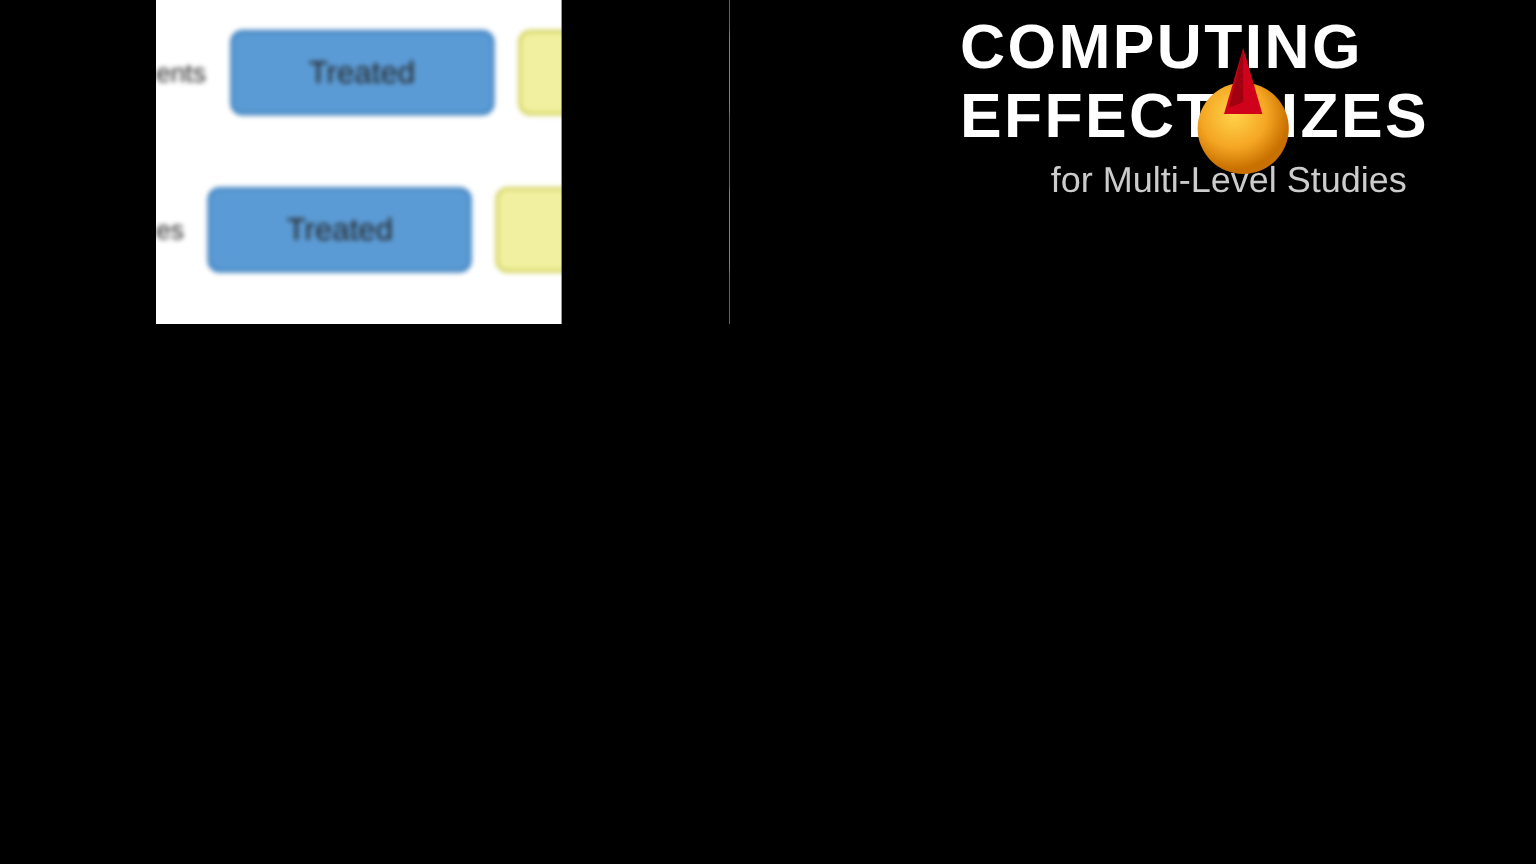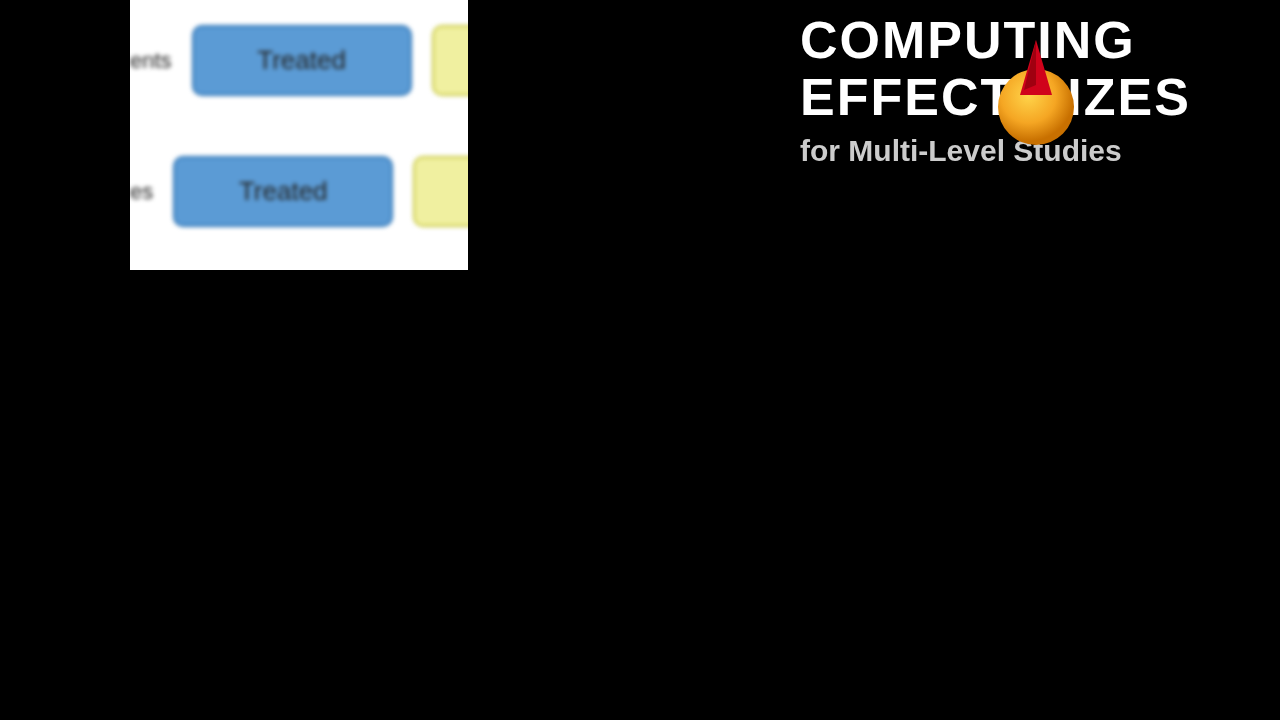--- a/index.html
+++ b/index.html
@@ -139,23 +139,24 @@
       font-size: 52px;
       font-weight: 900;
       color: #fff;
       text-transform: uppercase;
       letter-spacing: 2px;
       line-height: 1.1;
     }
 
     .banner-subtitle {
       font-size: 30px;
-      font-weight: 700;
+      font-weight: 400;
       color: #ccc;
       margin-top: 8px;
+      text-align: center;
     }
 
     
     .pin-icon {
       position: absolute;
       right: 160px;
       top: 50%;
       transform: translateY(-50%);
       width: 110px;
       height: 110px;

